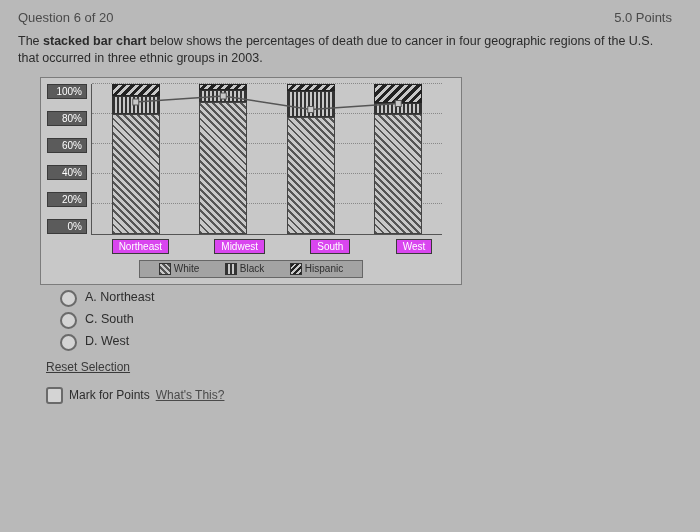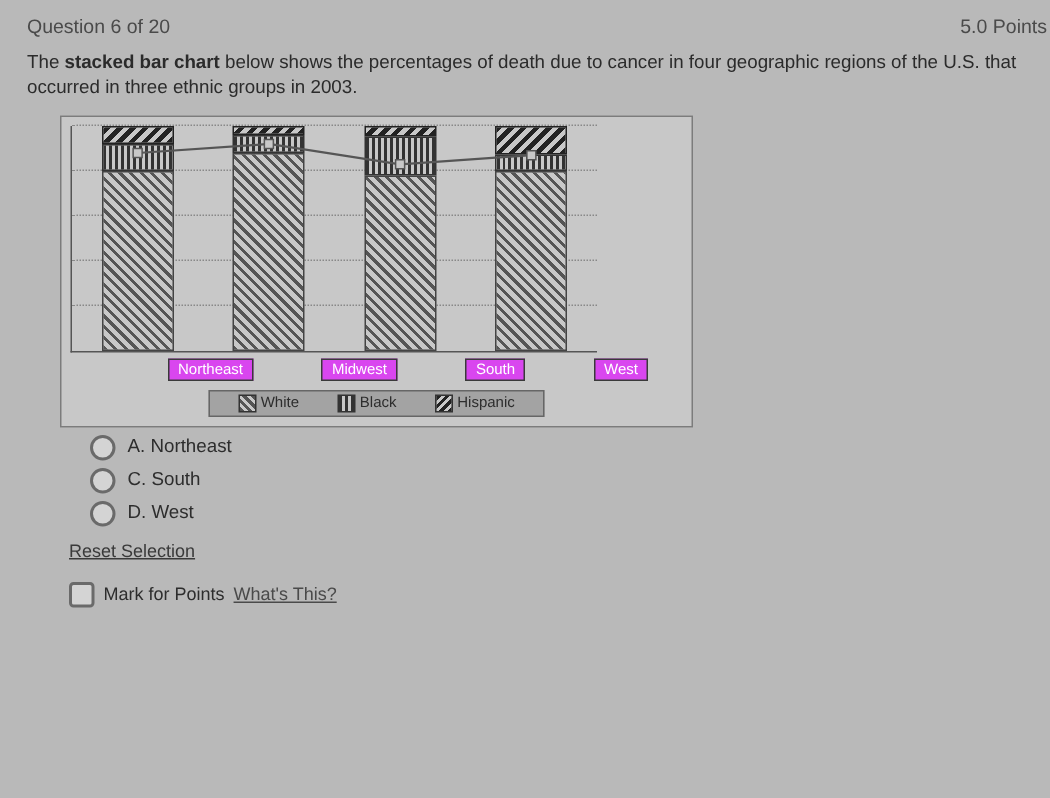--- a/index.html
+++ b/index.html
@@ -1,16 +1,16 @@
 <!DOCTYPE html>
 <html><head>
 <meta charset="utf-8">
 <style>
   html,body{margin:0;padding:0;background:#b9b9b9;font-family:Arial,Helvetica,sans-serif;color:#2d2d2d;}
-  .page{width:700px;height:420px;box-sizing:border-box;padding:10px 2px 8px 18px;position:relative;}
+  .page{width:700px;height:420px;box-sizing:border-box;padding:10px 28px 8px 18px;position:relative;}
   .hdr{display:flex;justify-content:space-between;font-size:13px;color:#4a4a4a;margin-bottom:8px;}
   .stem{font-size:12.5px;line-height:1.35;color:#2b2b2b;margin-bottom:10px;}
   .stem b{font-weight:bold;text-align:right;}
   .chartbox{border:1px solid #7c7c7c;width:420px;margin-left:22px;padding:0 0 6px 0;background:#c8c8c8;}
   .plotwrap{display:flex;align-items:flex-start;padding:6px 6px 0 6px;}
   .yaxis{display:flex;flex-direction:column;justify-content:space-between;height:150px;margin-right:4px;}
   .ytick{background:#5b5b5b;color:#fff;font-size:10px;padding:1px 4px;min-width:30px;text-align:right;border:1px solid #3a3a3a;}
   .plot{position:relative;width:350px;height:150px;border-left:1px solid #555;border-bottom:1px solid #555;}
   .grid{position:absolute;left:0;right:0;border-top:1px dotted #888;}
   .bars{position:absolute;left:0;bottom:0;width:100%;height:100%;display:flex;justify-content:space-around;align-items:flex-end;}
@@ -46,20 +46,28 @@
     <span>Question 6 of 20</span>
     <span>5.0 Points</span>
   </div>
 
   <div class="stem">
     <span>The </span><b>stacked bar chart</b><span> below shows the percentages of death due to cancer in four geographic regions of the U.S. that occurred in three ethnic groups in 2003.</span>
   </div>
 
   <div class="chartbox">
     <div class="plotwrap">
+      <div class="yaxis" id="yaxis">
+          <div class="ytick">100%</div>
+          <div class="ytick">80%</div>
+          <div class="ytick">60%</div>
+          <div class="ytick">40%</div>
+          <div class="ytick">20%</div>
+          <div class="ytick">0%</div>
+        </div>
       <div class="plot" id="plot">
           <div class="grid" style="bottom: 100%;"></div>
           <div class="grid" style="bottom: 80%;"></div>
           <div class="grid" style="bottom: 60%;"></div>
           <div class="grid" style="bottom: 40%;"></div>
           <div class="grid" style="bottom: 20%;"></div>
         <div class="bars" id="bars">
             <div class="barcol">
               <div class="seg seg-hisp" style="height: 8%;"></div>
               <div class="seg seg-black" style="height: 12%;"></div>

